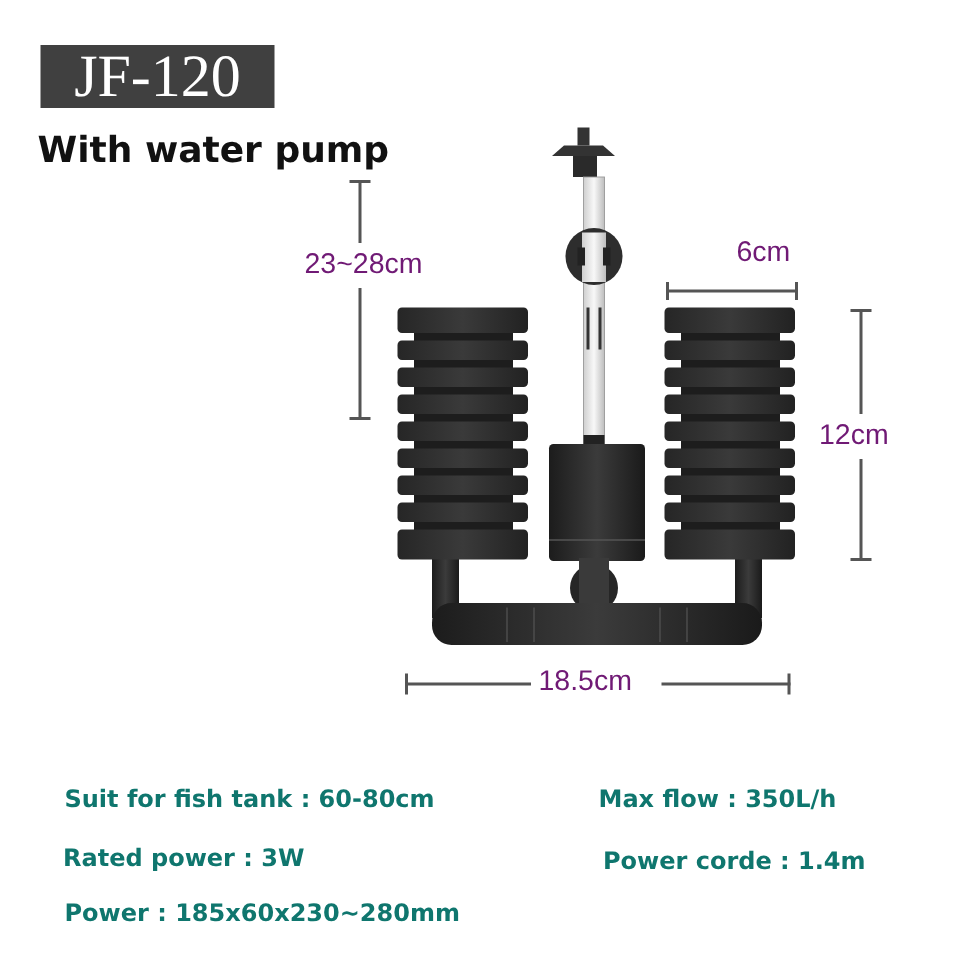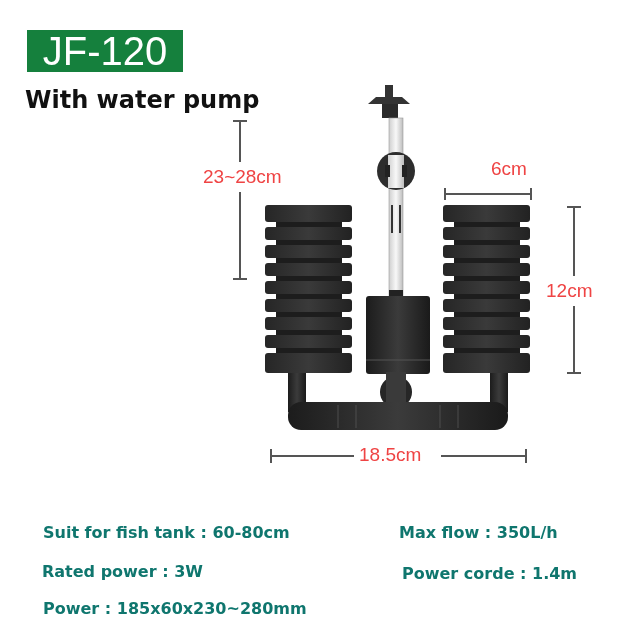--- a/index.html
+++ b/index.html
@@ -1,23 +1,23 @@
 <!DOCTYPE html>
 <html><head>
 <meta charset="utf-8">
 <style>
   html, body { margin:0; padding:0; background:#ffffff; }
   body { width:640px; height:640px; position:relative; overflow:hidden;
          font-family:"DejaVu Sans", sans-serif; color:#111; }
   .abs { position:absolute; }
-  .model-badge { left:27px; top:30px; width:156px; height:42px; background:#15803d;
-                 color:#fff; font-family:Liberation Sans, sans-serif; font-size:40px;
+  .model-badge { left:27px; top:30px; width:156px; height:42px; background:#404040;
+                 color:#fff; font-family:Liberation Serif, serif; font-size:40px;
                  line-height:42px; text-align:center; letter-spacing:0px; }
   .subtitle { left:25px; top:86px; font-size:24px; font-weight:bold; }
-  .dim { color:#ef4444; font-family:"Liberation Sans", sans-serif; font-size:19px; }
+  .dim { color:#701a75; font-family:"Liberation Sans", sans-serif; font-size:19px; }
   .vline { background:#555; width:2px; }
   .hline { background:#555; height:2px; }
   .cap-h { background:#555; height:2px; }
   .cap-v { background:#555; width:2px; }
   .spec { font-size:16px; font-weight:bold; color:#0f766e; white-space:nowrap; }
   .product svg { display:block; }
 </style>
 </head>
 <body>
 

